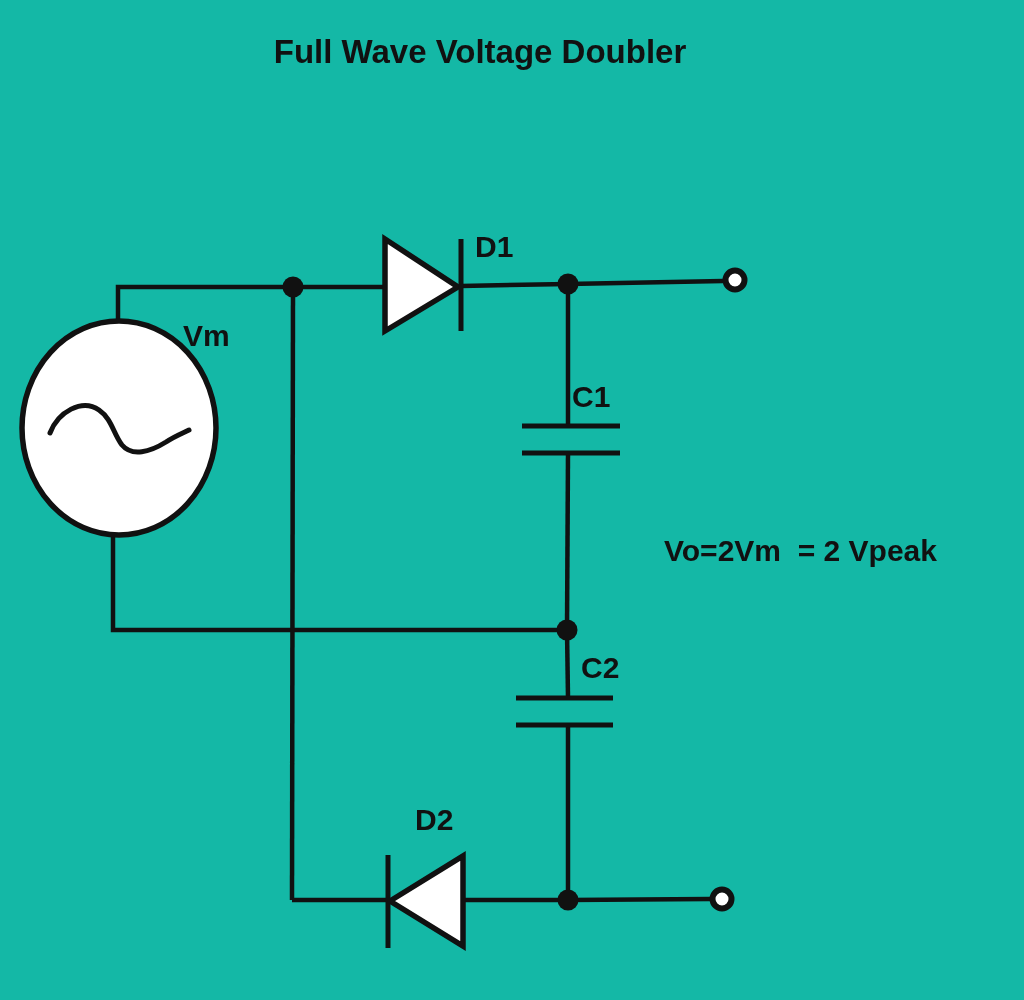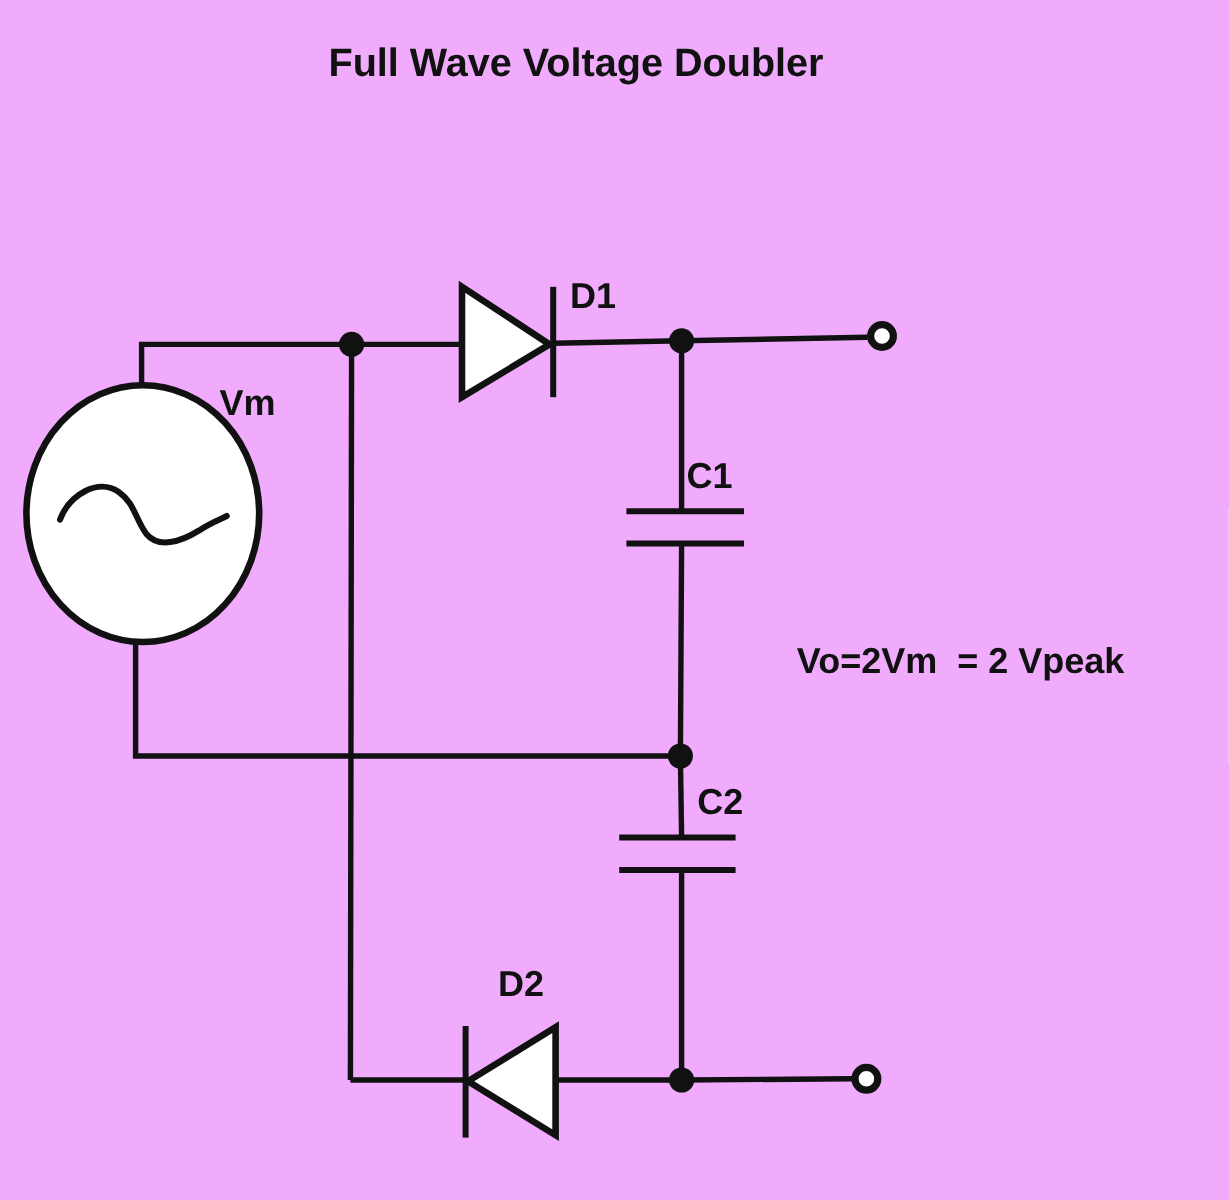--- a/index.html
+++ b/index.html
@@ -8,21 +8,21 @@
     background: #ffffff;
     width: 1024px;
     height: 1000px;
     overflow: hidden;
     font-family: "Liberation Sans", sans-serif;
   }
   .stage {
     position: relative;
     width: 1024px;
     height: 1000px;
-    background: #f0abfc;
+    background: #14b8a6;
   }
   svg { display: block; }
   .ink-stroke { stroke: #111111; fill: none; }
   .wire { stroke: #111111; stroke-width: 4.5; fill: none; stroke-linecap: butt; }
   .plate { stroke: #111111; stroke-width: 5; fill: none; }
   .symbol-outline { stroke: #111111; stroke-width: 5.5; fill: #ffffff; }
   .dot { fill: #111111; stroke: none; }
   .terminal { stroke: #111111; stroke-width: 6; fill: #ffffff; }
   .lbl {
     fill: #111111;

